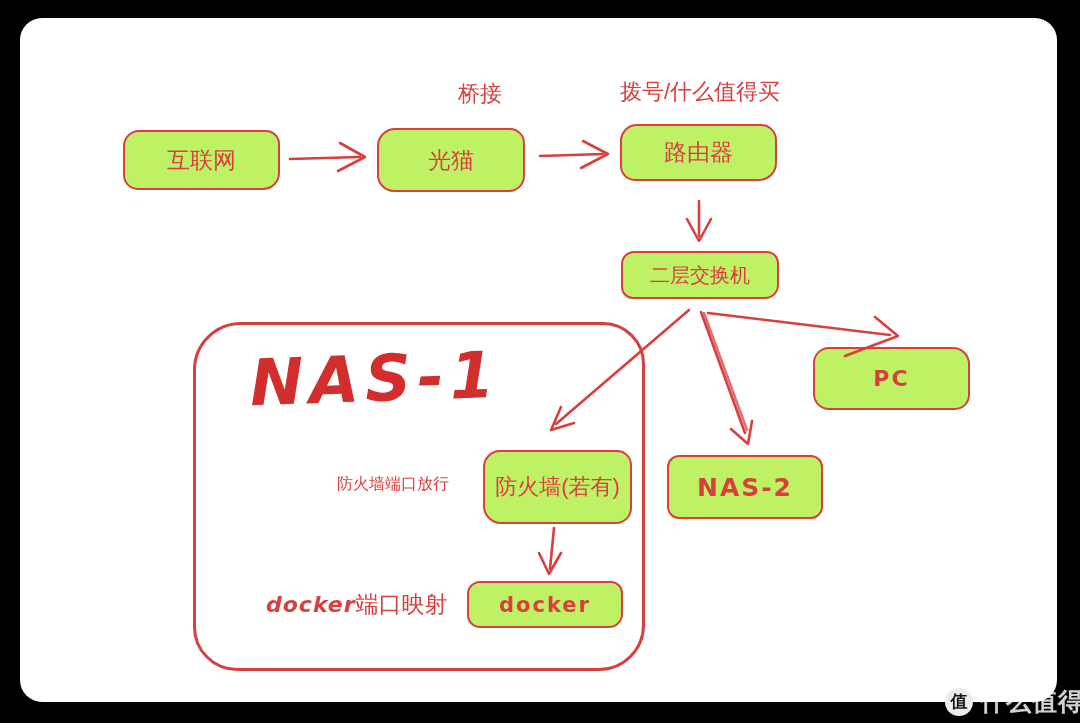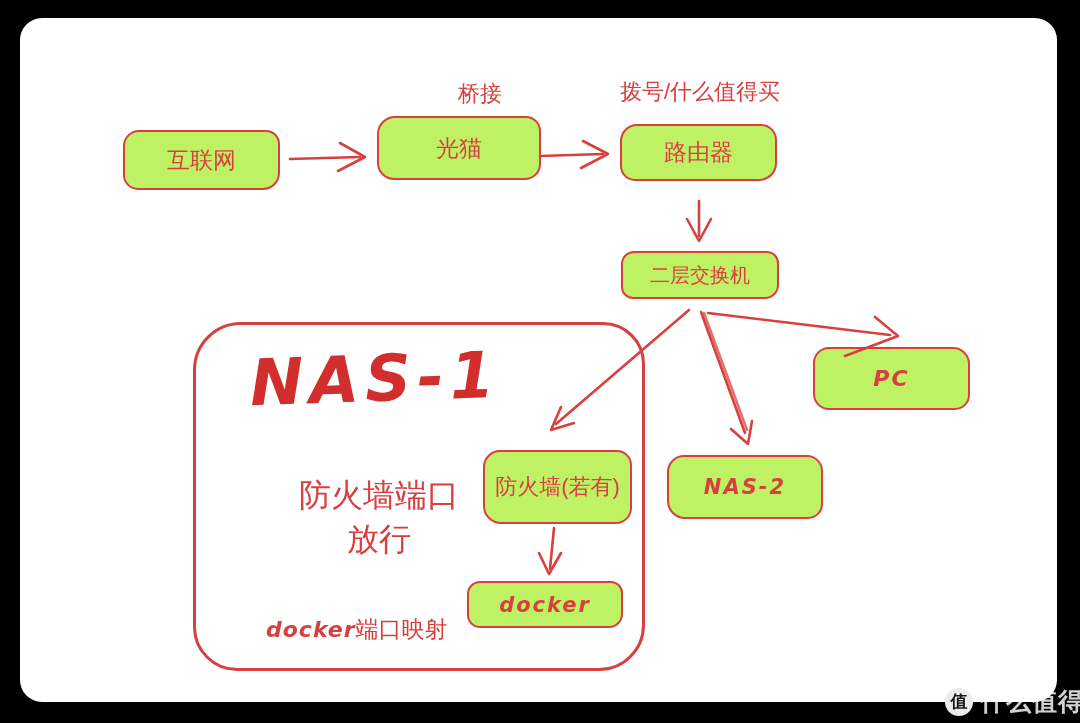--- a/index.html
+++ b/index.html
@@ -26,50 +26,49 @@
     border:2.6px solid var(--red);
     color:var(--red);
     background:#bef264;
     display:flex;
     align-items:center;
     justify-content:center;
     text-align:center;
     box-sizing:border-box;
   }
   .node-internet{left:123px;top:130px;width:157px;height:60px;border-radius:16px 14px 17px 15px;font-size:23px;}
-  .node-modem{left:377px;top:116px;width:164px;height:64px;border-radius:18px 15px 16px 17px;font-size:23px;}
+  .node-modem{left:377px;top:128px;width:148px;height:64px;border-radius:18px 15px 16px 17px;font-size:23px;}
   .node-router{left:620px;top:124px;width:157px;height:57px;border-radius:17px 16px 18px 15px;font-size:23px;}
   .node-switch{left:621px;top:251px;width:158px;height:48px;border-radius:13px 12px 14px 12px;font-size:20px;text-align:center;}
   .node-nas1{
     left:193px;top:322px;width:452px;height:349px;
     border-radius:48px 42px 46px 44px;
     border-width:3px;
     background:transparent;
   }
   .node-firewall{left:483px;top:450px;width:149px;height:74px;border-radius:17px 15px 16px 18px;font-size:22px;line-height:1.25;flex-direction:row;}
   .node-docker{left:467px;top:581px;width:156px;height:47px;border-radius:13px 12px 14px 13px;}
   .node-nas2{left:667px;top:455px;width:156px;height:64px;border-radius:17px 16px 15px 18px;}
   .node-pc{left:813px;top:347px;width:157px;height:63px;border-radius:16px 17px 15px 16px;}
   .hand{
     font-family:"DejaVu Sans", sans-serif;
-    font-style:italic;
     font-weight:bold;
     letter-spacing:2px;
     font-size:22px;
   }
   .annotation{
     position:absolute;
     color:var(--red);
     font-size:22px;
     text-align:center;
   }
   .ann-modem{left:420px;top:79px;width:120px;}
   .ann-router{left:608px;top:77px;width:184px;}
-  .ann-firewall{left:284px;top:474px;width:190px;font-size:32px;text-align:center;}
-  .ann-docker{left:266px;top:589px;width:200px;font-size:23px;text-align:left;margin-top:25px;}
+  .ann-firewall{left:259px;top:474px;width:190px;font-size:16px;text-align:right;}
+  .ann-docker{left:266px;top:589px;width:200px;font-size:23px;text-align:left;}
   .ann-docker .en{
     font-family:"DejaVu Sans", sans-serif;
     font-style:italic;font-weight:bold;font-size:22px;letter-spacing:1px;
   }
   .nas1-title{
     position:absolute;
     left:250px;top:342px;
     color:var(--title-red);
     font-family:"DejaVu Sans", sans-serif;
     font-size:64px;
@@ -140,21 +139,21 @@
   <span class="en">docker</span><span>端口映射</span>
 </div>
 
 <div class="node node-firewall">
   <span>防火墙</span>
   <span>(若有)</span>
 </div>
 <div class="node node-docker hand" style="font-size:21px;">
   <span>docker</span>
 </div>
-<div class="node node-nas2 hand" style="font-size:21px;">
+<div class="node node-nas2 hand" style="font-size:25px;border-radius:12px;">
   <span>NAS-2</span>
 </div>
 <div class="node node-pc hand">
   <span>PC</span>
 </div>
 
 <svg class="arrows" width="1080" height="723" viewBox="0 0 1080 723">
   <g>
     <path d="M290,159 L360,157"></path>
     <path d="M340,143 L365,157 L338,171"></path>

